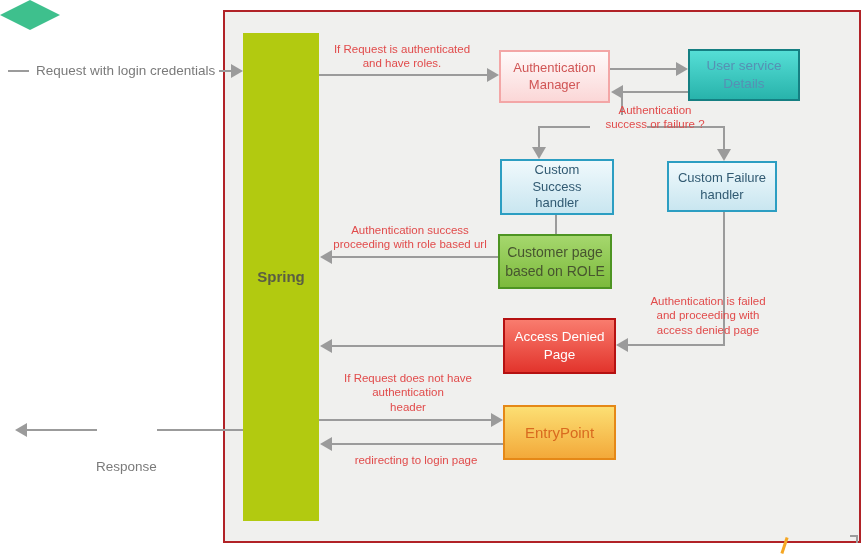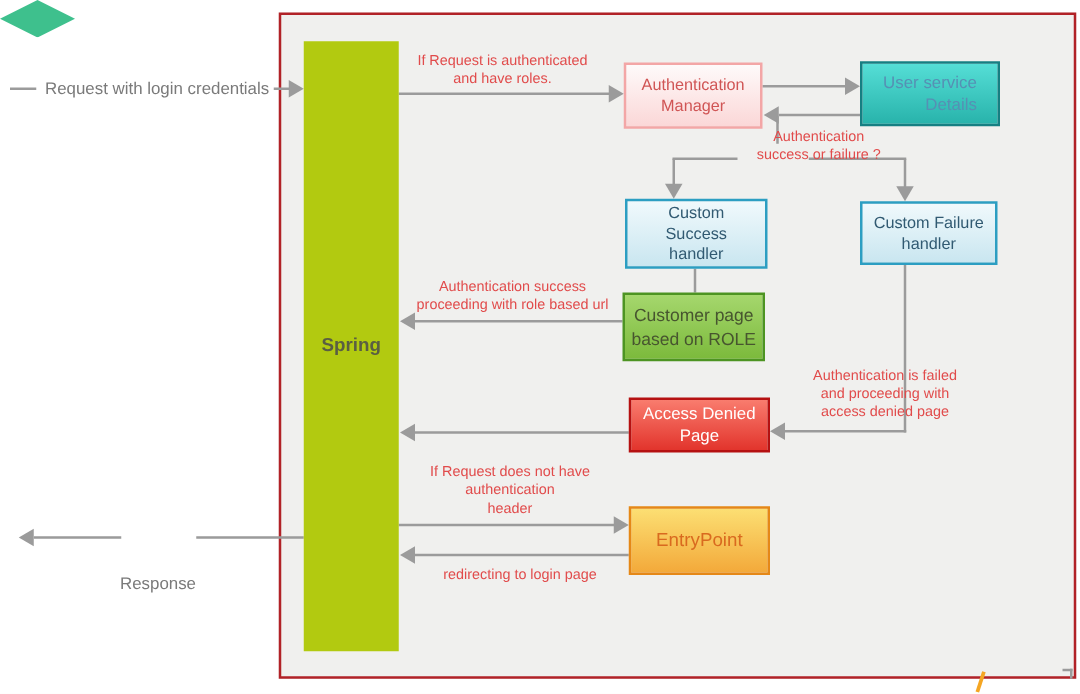--- a/index.html
+++ b/index.html
@@ -14,35 +14,35 @@
 
   .spring { left:243px; top:33px; width:76px; height:488px; background:#b2ca10;
             color:#5a5e43; font-weight:bold; font-size:15px; }
 
   .auth-manager { left:499px; top:50px; width:111px; height:53px;
     background:linear-gradient(180deg,#fefafa 0%,#fbd7d7 100%);
     border:2px solid #f3a6a6; color:#d05555; font-size:13px; }
 
   .user-service { left:688px; top:49px; width:112px; height:52px;
     background:linear-gradient(180deg,#55ded6 0%,#28b3ab 100%);
-    border:2px solid #157f82; color:#5690b4; font-size:13.5px;text-align:right; }
+    border:2px solid #157f82; color:#5690b4; font-size:13.5px; }
 
   .decision { left:588px; top:113px; width:60px; height:30px; background:#3ec08d;
     clip-path:polygon(50% 0, 100% 50%, 50% 100%, 0 50%); }
 
   .handler { background:linear-gradient(180deg,#f0f9fc 0%,#c9e6f0 100%);
     border:2px solid #2c9ec2; color:#315a72; font-size:13px; }
   .custom-success { left:500px; top:159px; width:114px; height:56px; }
-  .custom-failure { left:688px; top:161px; width:110px; height:51px; }
+  .custom-failure { left:667px; top:161px; width:110px; height:51px; }
 
   .customer-page { left:498px; top:234px; width:114px; height:55px;
     background:linear-gradient(180deg,#a5d76d 0%,#7cba3c 100%);
     border:2px solid #4d9422; color:#47552f; font-size:14px; }
 
-  .access-denied { left:503px; top:318px; width:113px; height:44px;
+  .access-denied { left:503px; top:318px; width:113px; height:56px;
     background:linear-gradient(180deg,#f97c6e 0%,#e2342c 100%);
     border:2px solid #b51111; color:#ffffff; font-size:13.5px; }
 
   .entry-point { left:503px; top:405px; width:113px; height:55px;
     background:linear-gradient(180deg,#fcdf73 0%,#f3a93a 100%);
     border:2px solid #e58817; color:#d96a1f; font-size:15px;text-align:right; }
 
   .ann { position:absolute; color:#e14b4b; font-size:11.5px; line-height:1.25;
          text-align:center; white-space:pre-line; }
   .glabel { position:absolute; color:#7a7a7a; font-size:13.5px; white-space:nowrap; }

